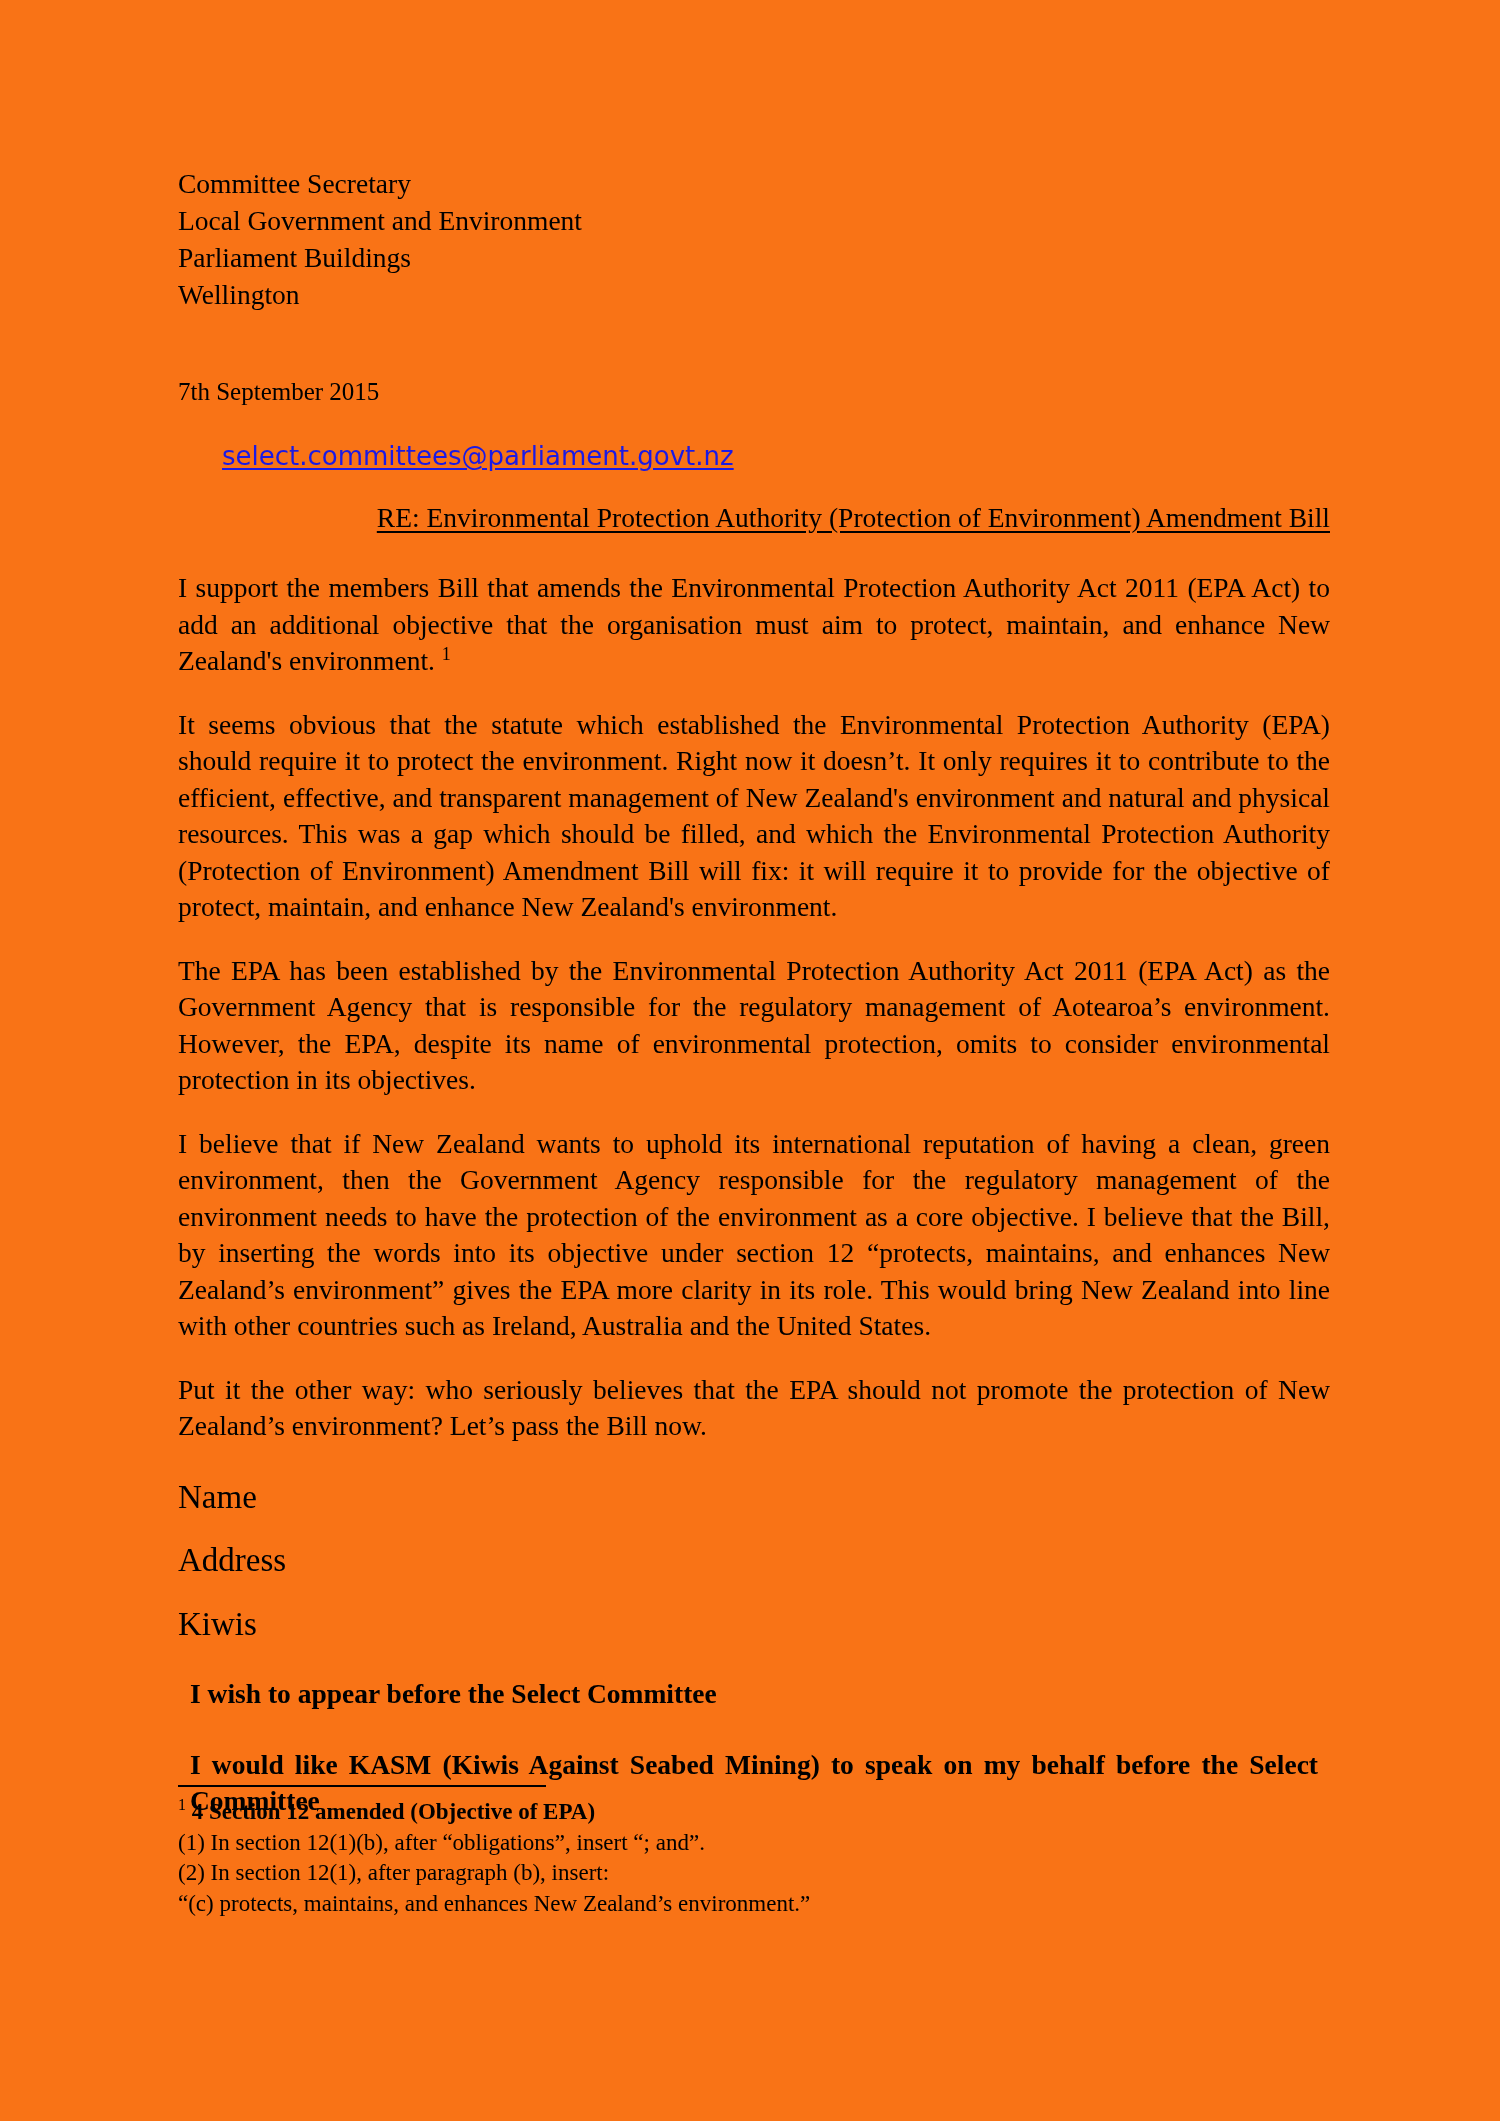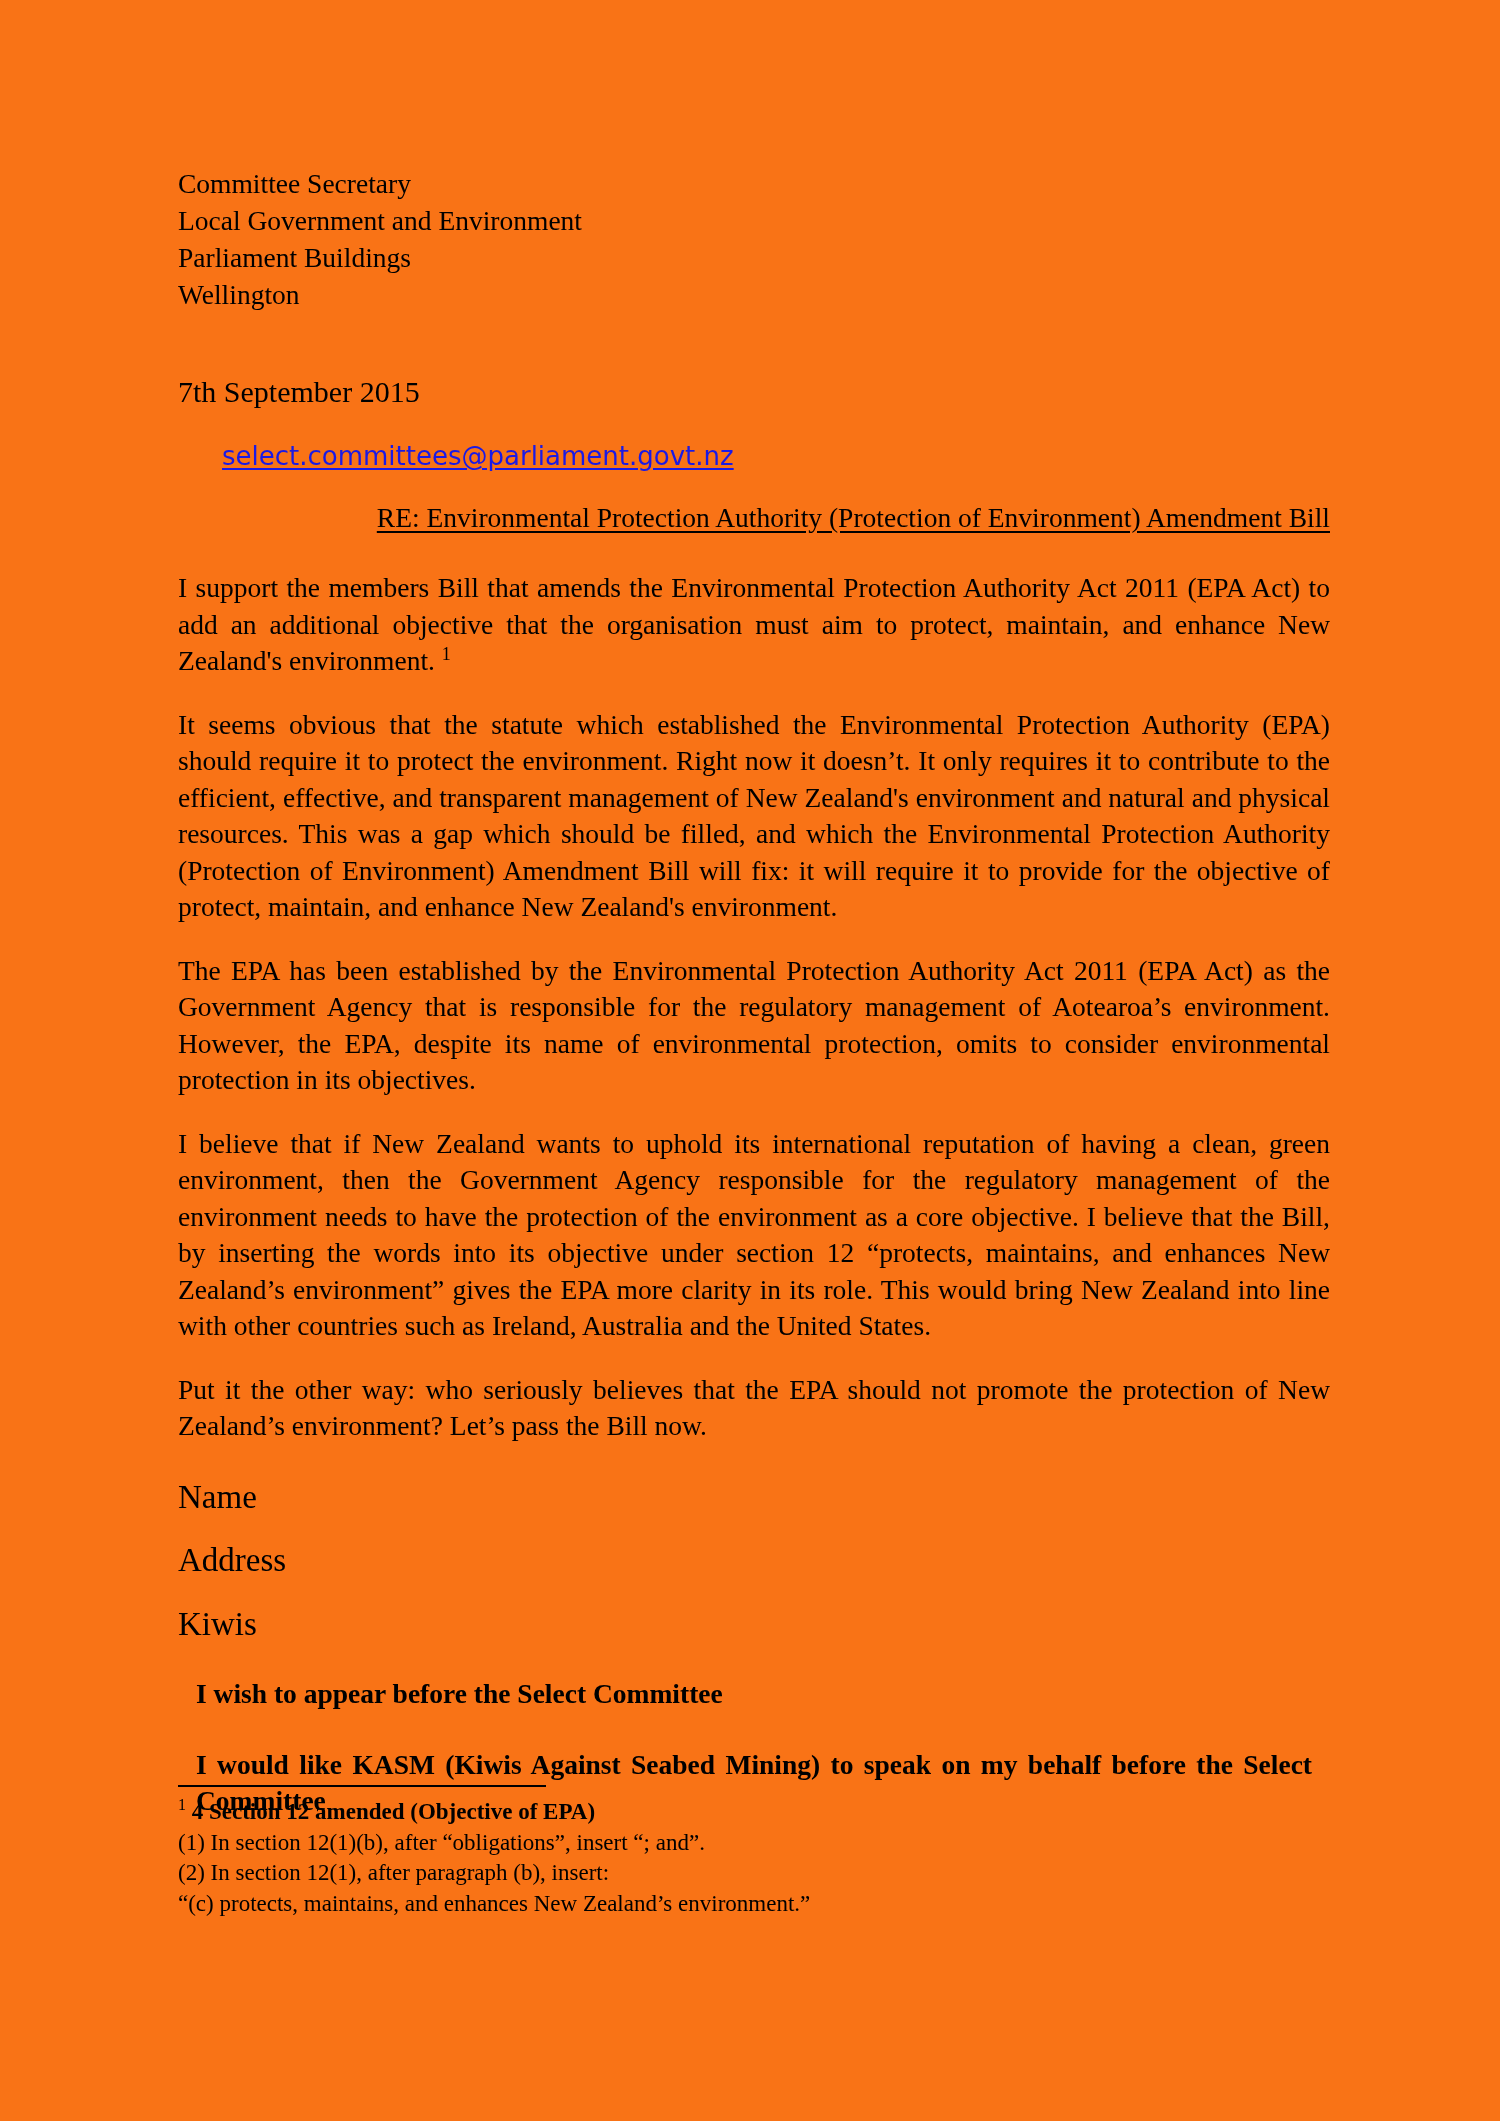--- a/index.html
+++ b/index.html
@@ -32,21 +32,21 @@
   }
   .addr-block {
     font-size: 27.5px;
     line-height: 37px;
     text-align: left;
   }
   .addr-line { display: block; white-space: pre; }
 
   .date-line {
     margin-top: 60px;
-    font-size: 30px;
+    font-size: 25px;
     line-height: 37px;
   }
 
   .email-line {
     margin-top: 29px;
     font-size: 26px;
     line-height: 34px;
     font-family: "DejaVu Sans", "Liberation Sans", sans-serif;
   }
   .email-link {
@@ -81,21 +81,21 @@
   }
 
   .plain-line {
     margin-top: 27px;
     font-size: 33px;
     line-height: 36.5px;
   }
   .gap-line { margin-top: 34px; }
 
   p.bold-par {
-    margin: 18px;
+    margin: 12px;
     margin-top: 34px;
     font-size: 27.5px;
     line-height: 36.5px;
     font-weight: bold;
     text-align: justify;
     text-justify: inter-word;
   }
 
   .footnote-area {
     position: absolute;

